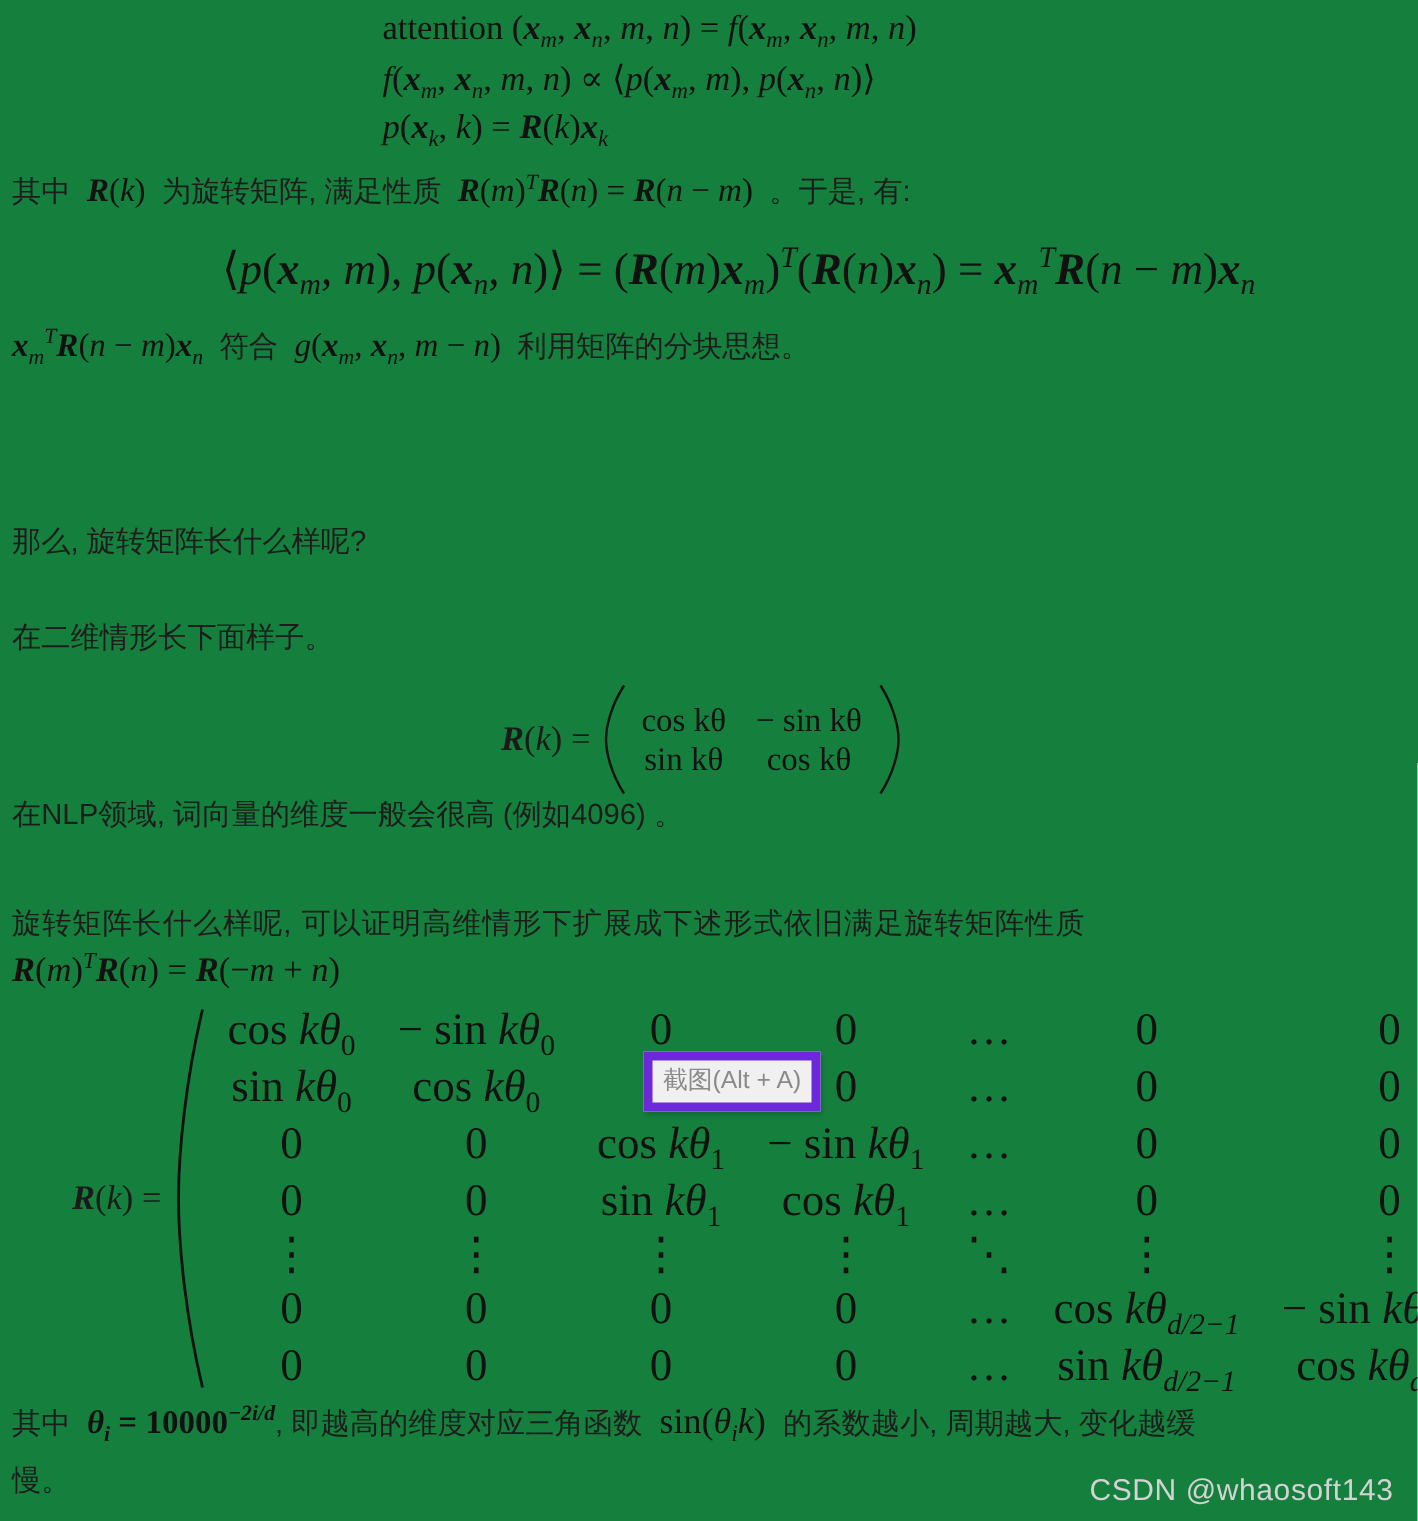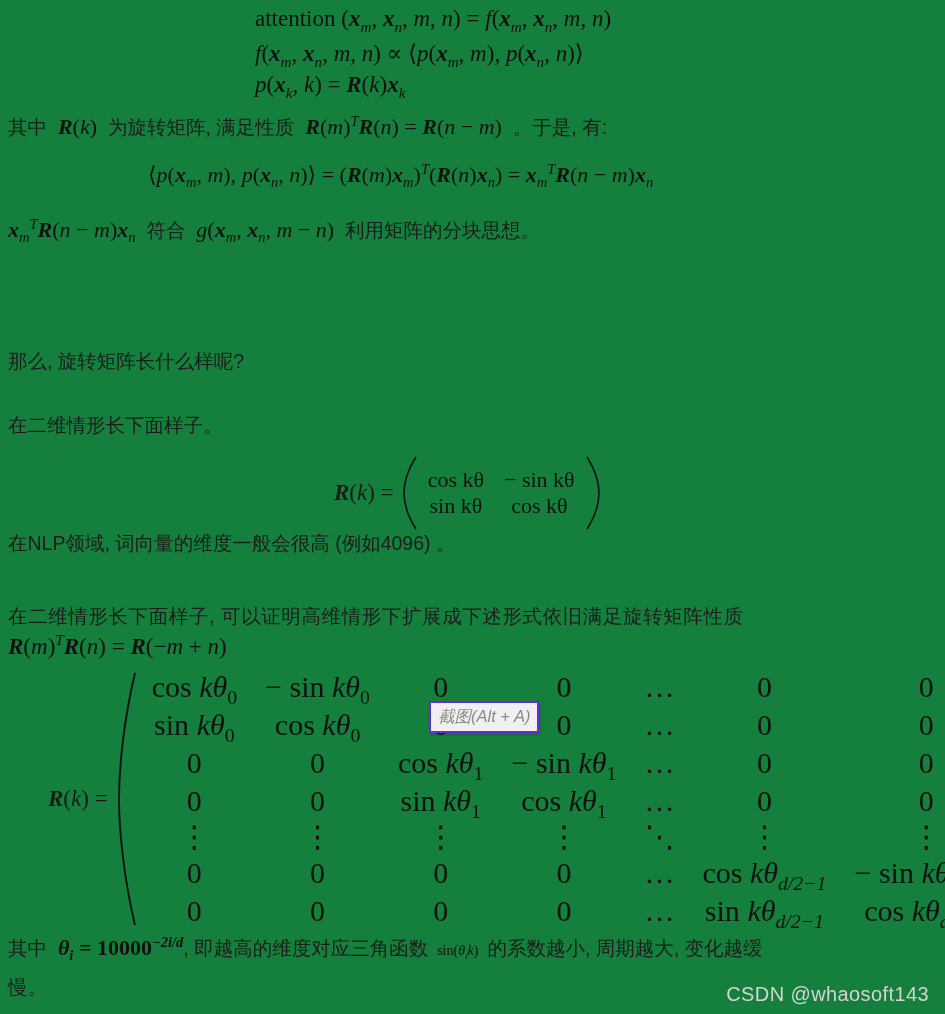--- a/index.html
+++ b/index.html
@@ -88,30 +88,29 @@
     color: #111;
   }
   table.mat.small td { font-size: 30px; padding: 2px 14px; }
 
   .vdots { letter-spacing: 0; line-height: 1; font-size: 20px; }
 
   
   .tooltip {
     position: absolute;
     background: #f0f0f0;
-    border: 2px solid #6d28d9;
+    border: 6px solid #6d28d9;
     color: #8a8a8a;
     font-family: "Liberation Sans", sans-serif;
     font-size: 16.5px;
     line-height: 1;
     padding: 5px 7px 6px 7px;
     white-space: nowrap;
     box-shadow: 1px 2px 3px rgba(0,0,0,0.18);
     z-index: 40;
-    font-style: italic;
   }
 
   
   .watermark {
     position: absolute;
     right: 16px;
     bottom: 8px;
     color: #d3d3d3;
     font-family: "Liberation Sans", sans-serif;
     font-size: 20px;
@@ -137,21 +136,21 @@
   </div>
 
   <div class="para" style="left:8px; top:112px;">
     <span>其中</span>
     <span class="math" style="font-size:22px;">&nbsp;<span class="mbi">R</span>(<span class="mi">k</span>)&nbsp;</span>
     <span>为旋转矩阵, 满足性质</span>
     <span class="math" style="font-size:22px;">&nbsp;<span class="mbi">R</span>(<span class="mi">m</span>)<sup class="s">T</sup><span class="mbi">R</span>(<span class="mi">n</span>) = <span class="mbi">R</span>(<span class="mi">n</span> − <span class="mi">m</span>)&nbsp;</span>
     <span>。于是, 有:</span>
   </div>
 
-  <div class="eq math" style="left:148px; top:162px; font-size:22px;text-align:right;">
+  <div class="eq math" style="left:148px; top:162px; font-size:30px;text-align:right;">
     ⟨<span class="mi">p</span>(<span class="mbi">x</span><sub class="s">m</sub>,&nbsp;<span class="mi">m</span>),&nbsp;<span class="mi">p</span>(<span class="mbi">x</span><sub class="s">n</sub>,&nbsp;<span class="mi">n</span>)⟩&nbsp;=&nbsp;(<span class="mbi">R</span>(<span class="mi">m</span>)<span class="mbi">x</span><sub class="s">m</sub>)<sup class="s">T</sup>(<span class="mbi">R</span>(<span class="mi">n</span>)<span class="mbi">x</span><sub class="s">n</sub>)&nbsp;=&nbsp;<span class="mbi">x</span><sub class="s">m</sub><sup class="s">T</sup><span class="mbi">R</span>(<span class="mi">n</span> − <span class="mi">m</span>)<span class="mbi">x</span><sub class="s">n</sub>
   </div>
 
   <div class="para" style="left:8px; top:215px;">
     <span class="math" style="font-size:22px;"><span class="mbi">x</span><sub class="s">m</sub><sup class="s">T</sup><span class="mbi">R</span>(<span class="mi">n</span> − <span class="mi">m</span>)<span class="mbi">x</span><sub class="s">n</sub>&nbsp;</span>
     <span>符合</span>
     <span class="math" style="font-size:22px;">&nbsp;<span class="mi">g</span>(<span class="mbi">x</span><sub class="s">m</sub>,&nbsp;<span class="mbi">x</span><sub class="s">n</sub>,&nbsp;<span class="mi">m</span> − <span class="mi">n</span>)&nbsp;</span>
     <span>利用矩阵的分块思想。</span>
   </div>
 
@@ -183,21 +182,21 @@
       </table>
     <span class="paren">
       <svg width="16" height="76" viewBox="0 0 16 76" aria-hidden="true">
         <path d="M2,2 C11,16 14,30 14,38 C14,46 11,60 2,74" fill="none" stroke="#111" stroke-width="1.6"></path>
       </svg>
     </span>
   </div>
 
   <div class="para" style="left:8px; top:528px;">在NLP领域, 词向量的维度一般会很高 (例如4096) 。</div>
 
-  <div class="para" style="left:8px; top:601px; letter-spacing:0.6px;">在二维情形长下面样子, 可以证明高维情形下扩展成下述形式依旧满足旋转矩阵性质</div>
+  <div class="para" style="left:8px; top:601px; letter-spacing:0.6px;">旋转矩阵长什么样呢, 可以证明高维情形下扩展成下述形式依旧满足旋转矩阵性质</div>
 
   <div class="eq math" style="left:8px; top:634px; font-size:23px;">
     <span class="mbi">R</span>(<span class="mi">m</span>)<sup class="s">T</sup><span class="mbi">R</span>(<span class="mi">n</span>)&nbsp;=&nbsp;<span class="mbi">R</span>(−<span class="mi">m</span> + <span class="mi">n</span>)
   </div>
 
   <div class="matrix-wrap" style="left:48px; top:668px;">
     <span class="mlabel">
       <span class="mbi">R</span>(<span class="mi">k</span>)&nbsp;=
     </span>
     <span class="paren">
@@ -275,21 +274,21 @@
     <span class="paren">
       <svg width="22" height="256" viewBox="0 0 22 256" aria-hidden="true">
         <path d="M3,2 C14,48 19,96 19,128 C19,160 14,208 3,254" fill="none" stroke="#111" stroke-width="1.9"></path>
       </svg>
     </span>
   </div>
 
   <div class="para" style="left:8px; top:933px;">
     <span>其中</span>
     <span class="math" style="font-size:22px;font-weight:bold;">&nbsp;<span class="mi">θ</span><sub class="s">i</sub>&nbsp;=&nbsp;<span class="mn">10000</span><sup class="s">−2<span class="mi">i</span>/<span class="mi">d</span></sup></span><span>, 即越高的维度对应三角函数</span>
-    <span class="math" style="font-size:14px;">&nbsp;<span class="mop">sin</span>(<span class="mi">θ</span><sub class="s">i</sub><span class="mi">k</span>)&nbsp;</span>
+    <span class="math" style="font-size:24px;">&nbsp;<span class="mop">sin</span>(<span class="mi">θ</span><sub class="s">i</sub><span class="mi">k</span>)&nbsp;</span>
     <span>的系数越小, 周期越大, 变化越缓</span>
   </div>
   <div class="para" style="left:8px; top:972px;">慢。</div>
 
   <div class="tooltip" style="left:429px; top:701px;">截图(Alt + A)</div>
 
   <div class="watermark">CSDN @whaosoft143</div>
 
 </div>
 

